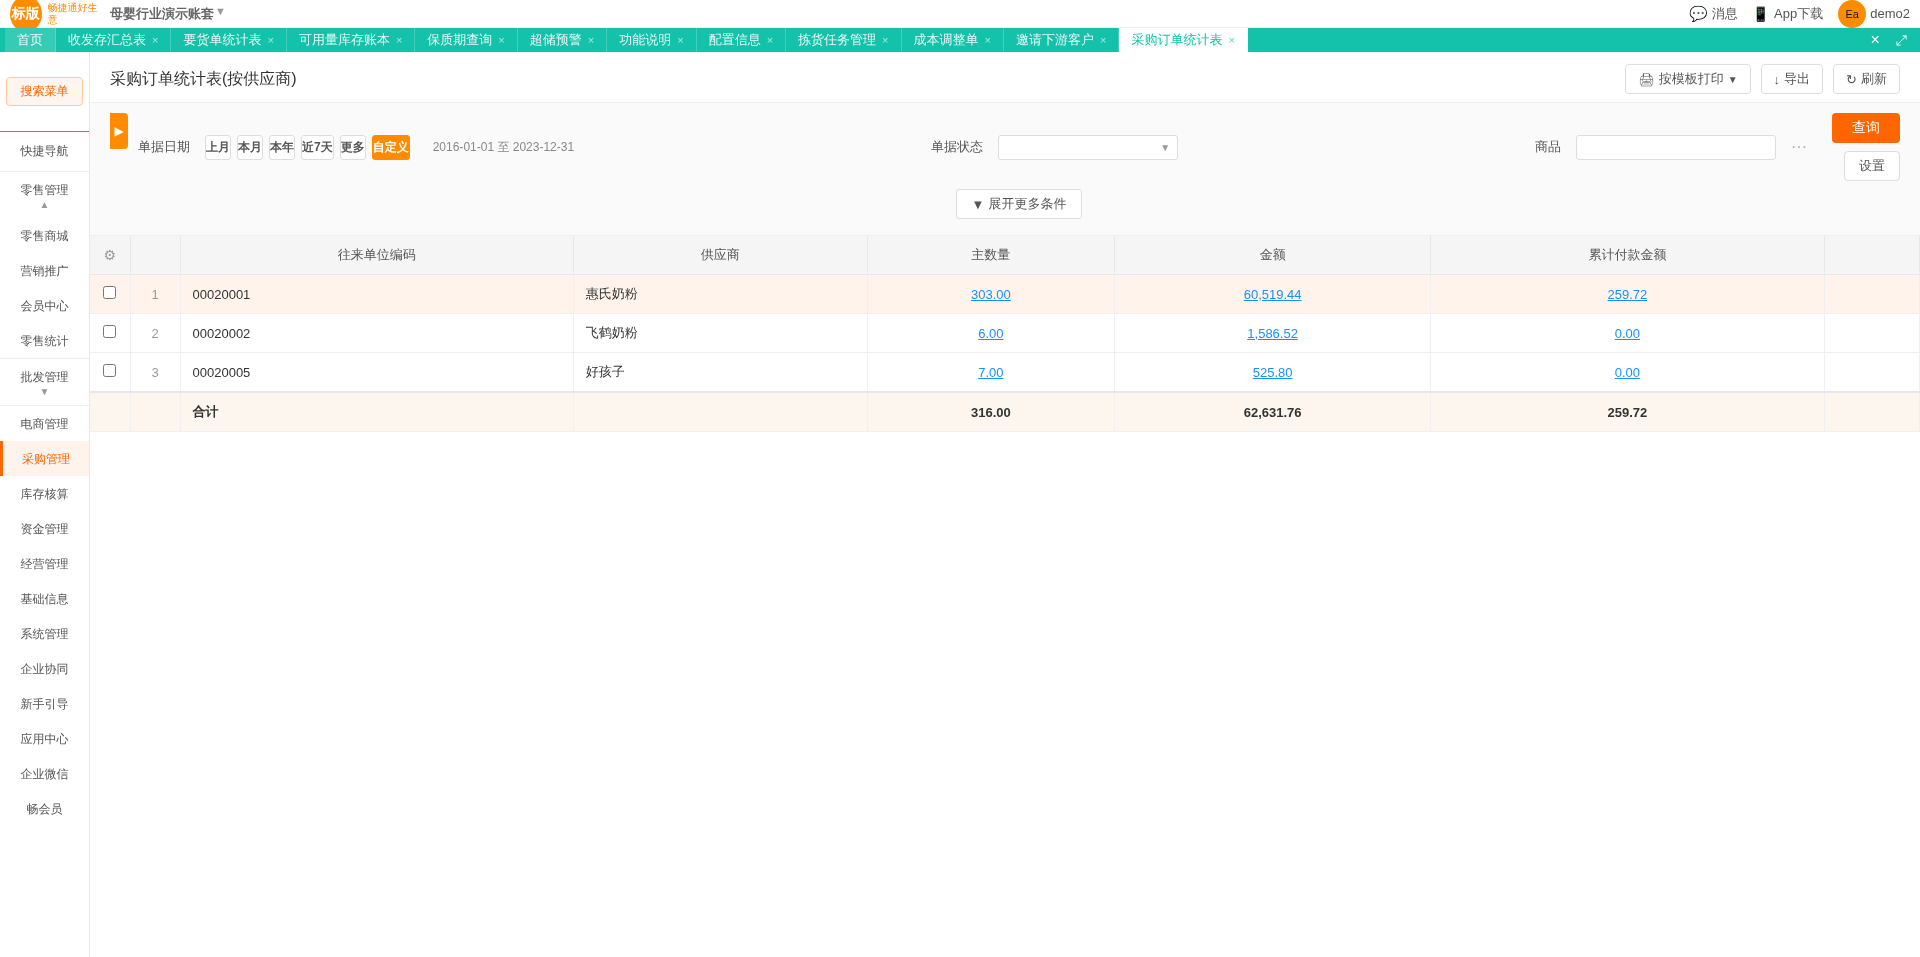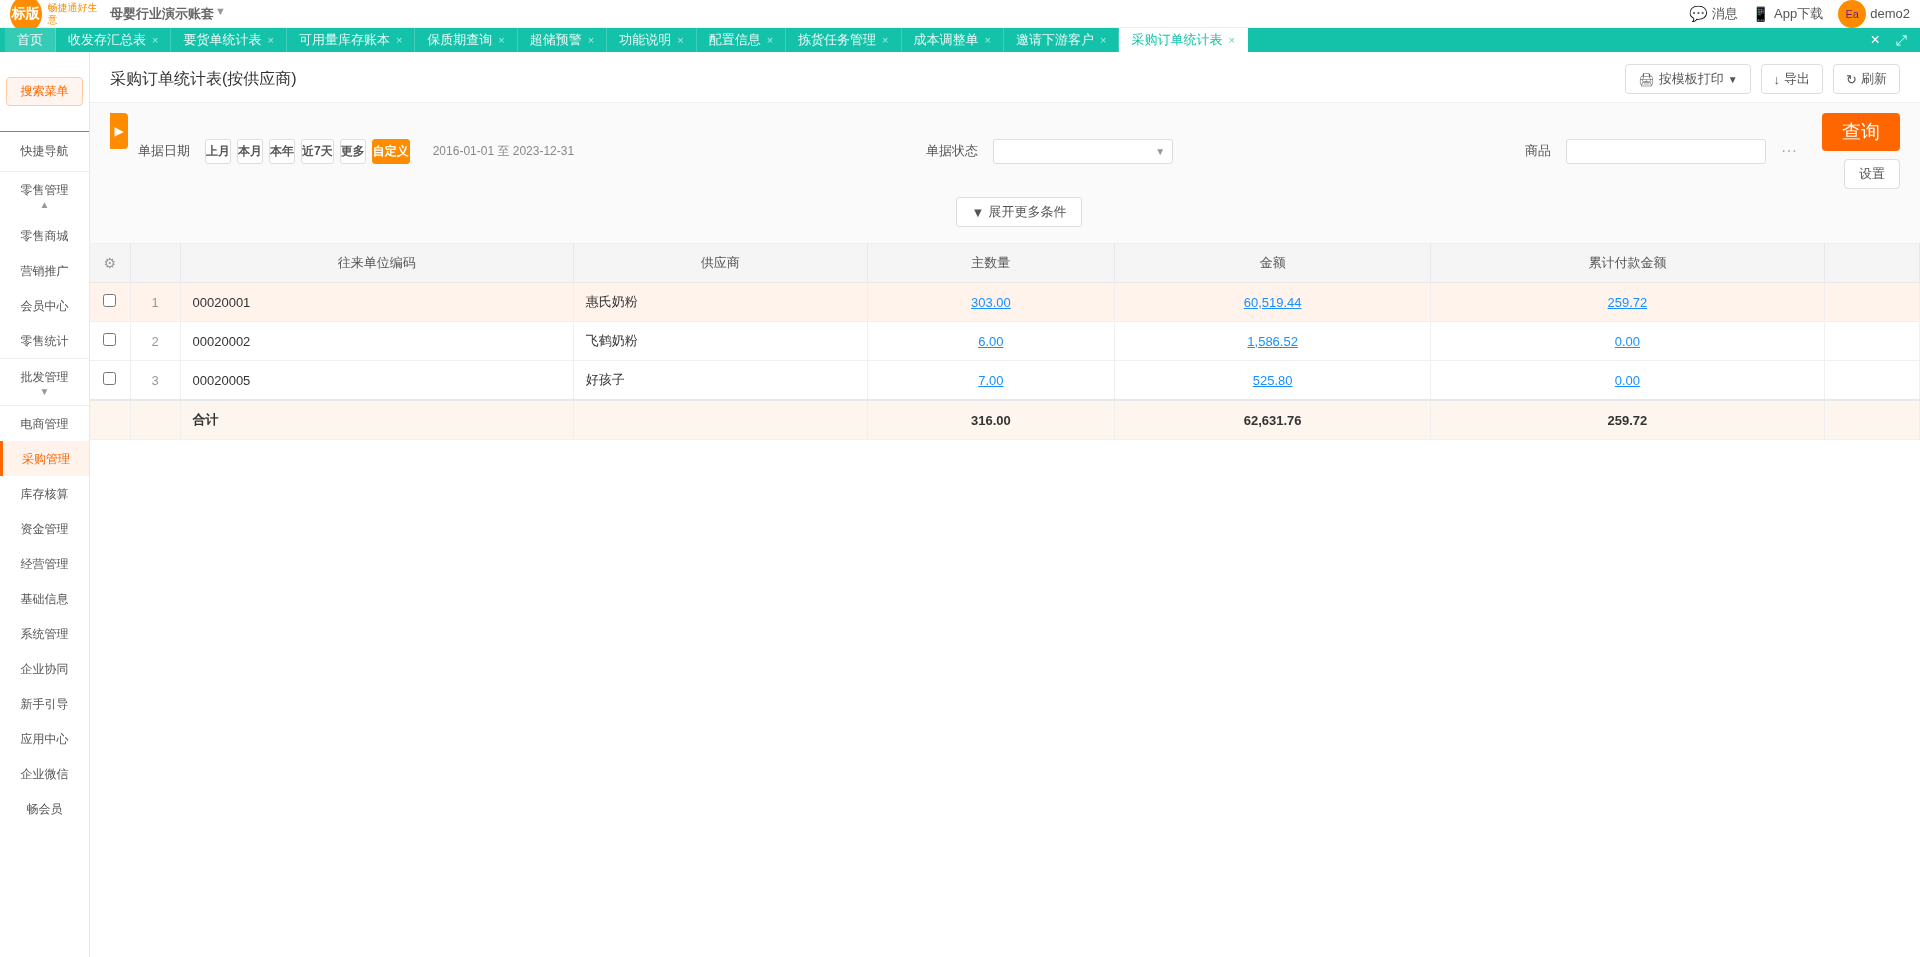--- a/index.html
+++ b/index.html
@@ -6,21 +6,21 @@
     body { width: 1920px; height: 957px; overflow: hidden; background: #f5f5f5; display: flex; flex-direction: column; }
 
     
     .top-bar { height: 28px; background: #fff; display: flex; align-items: center; padding: 0 10px; border-bottom: 1px solid #eee; }
     .logo-area { display: flex; align-items: center; gap: 6px; width: 90px; }
     .logo-icon { width: 36px; height: 36px; background: #ff8c00; border-radius: 50%; display: flex; align-items: center; justify-content: center; color: white; font-size: 14px; font-weight: bold; }
     .logo-text { font-size: 11px; color: #ff8c00; line-height: 1.2; }
     .breadcrumb-area { flex: 1; display: flex; gap: 1px; padding-left: 10px; font-weight: bold; }
     .top-right { display: flex; align-items: center; gap: 15px; margin-left: auto; }
     .top-right-item { display: flex; align-items: center; gap: 4px; font-size: 13px; color: #555; cursor: pointer; }
-    .avatar-circle { width: 28px; height: 28px; border-radius: 50%; background: #ff8c00; display: flex; align-items: center; justify-content: center; color: #701a75; font-size: 12px; }
+    .avatar-circle { width: 28px; height: 28px; border-radius: 50%; background: #ff8c00; display: flex; align-items: center; justify-content: center; color: #0f172a; font-size: 12px; }
 
     
     .nav-tabs { height: 24px; background: #13c2a8; display: flex; align-items: center; padding: 0 5px; overflow: hidden; }
     .nav-tab { height: 36px; display: flex; align-items: center; padding: 0 12px; font-size: 13px; color: rgba(255,255,255,0.9); cursor: pointer; white-space: nowrap; border-right: 1px solid rgba(255,255,255,0.2); position: relative; }
     .nav-tab.home { background: rgba(255,255,255,0.15); }
     .nav-tab.active { background: #fff; color: #13c2a8; }
     .nav-tab .close-x { margin-left: 6px; font-size: 11px; color: inherit; opacity: 0.7; cursor: pointer; }
     .nav-tab.active .close-x { color: #13c2a8; }
     .nav-spacer { flex: 1; }
     .nav-close-btn { color: white; font-size: 16px; cursor: pointer; padding: 0 8px; }
@@ -58,21 +58,21 @@
     .filter-date-buttons { display: flex; gap: 6px; align-items: center; }
     .date-btn { padding: 3px 0; border: 1px solid #ddd; border-radius: 3px; font-size: 12px; color: #555; cursor: pointer; background: #fff; font-weight: bold; }
     .date-btn.custom { background: #ff8c00; color: white; border-color: #ff8c00; border-radius: 3px; }
     .date-range { font-size: 12px; color: #888; margin-left: 8px; }
     .filter-select { border: 1px solid #ddd; border-radius: 3px; padding: 4px 25px 4px 8px; font-size: 13px; color: #555; background: #fff; min-width: 180px; appearance: none; position: relative; cursor: pointer; }
     .filter-select-wrap { position: relative; display: inline-block; }
     .filter-select-wrap::after { content: '▼'; font-size: 10px; color: #999; position: absolute; right: 8px; top: 50%; transform: translateY(-50%); pointer-events: none; }
     .filter-input { border: 1px solid #ddd; border-radius: 3px; padding: 4px 8px; font-size: 13px; color: #555; background: #fff; min-width: 200px; }
     .expand-btn { display: flex; align-items: center; gap: 4px; padding: 5px 15px; background: #fff; border: 1px solid #ddd; border-radius: 3px; font-size: 13px; color: #555; cursor: pointer; margin: 6px auto; }
     .expand-btn-wrap { text-align: center; }
-    .btn-query { background: #ff6600; color: white; border: none; border-radius: 4px; padding: 6px 20px; font-size: 19px; cursor: pointer; }
+    .btn-query { background: #ff6600; color: white; border: none; border-radius: 4px; padding: 6px 20px; font-size: 14px; cursor: pointer; }
     .btn-settings { background: #fff; border: 1px solid #ddd; border-radius: 4px; padding: 5px 14px; font-size: 13px; color: #555; cursor: pointer; margin-top: 4px; }
     .filter-right-actions { display: flex; flex-direction: column; align-items: flex-end; gap: 4px; margin-left: auto; }
     .filter-dots { font-size: 16px; color: #aaa; cursor: pointer; margin-right: 10px; }
     .sidebar-toggle { background: #ff8c00; border: none; border-radius: 0 4px 4px 0; width: 18px; height: 36px; color: white; font-size: 12px; cursor: pointer; display: flex; align-items: center; justify-content: center; }
 
     
     .table-wrap { flex: 1; overflow: auto; padding: 0 0 0 0; }
     table { width: 100%; border-collapse: collapse; font-size: 13px; }
     thead tr { background: #f5f5f5; }
     th { padding: 10px 12px; text-align: center; color: #555; font-weight: 500; border-bottom: 1px solid #e8e8e8; border-right: 1px solid #e8e8e8; white-space: nowrap; }

